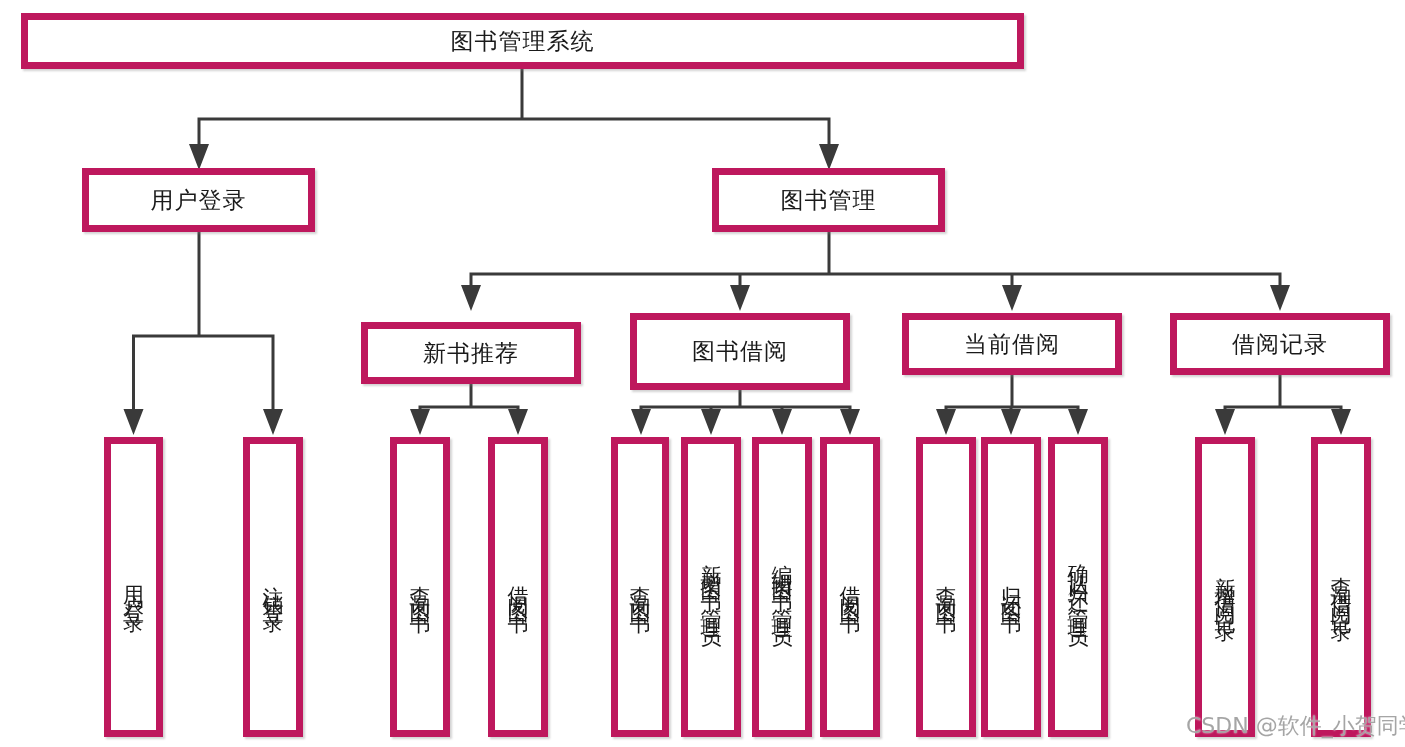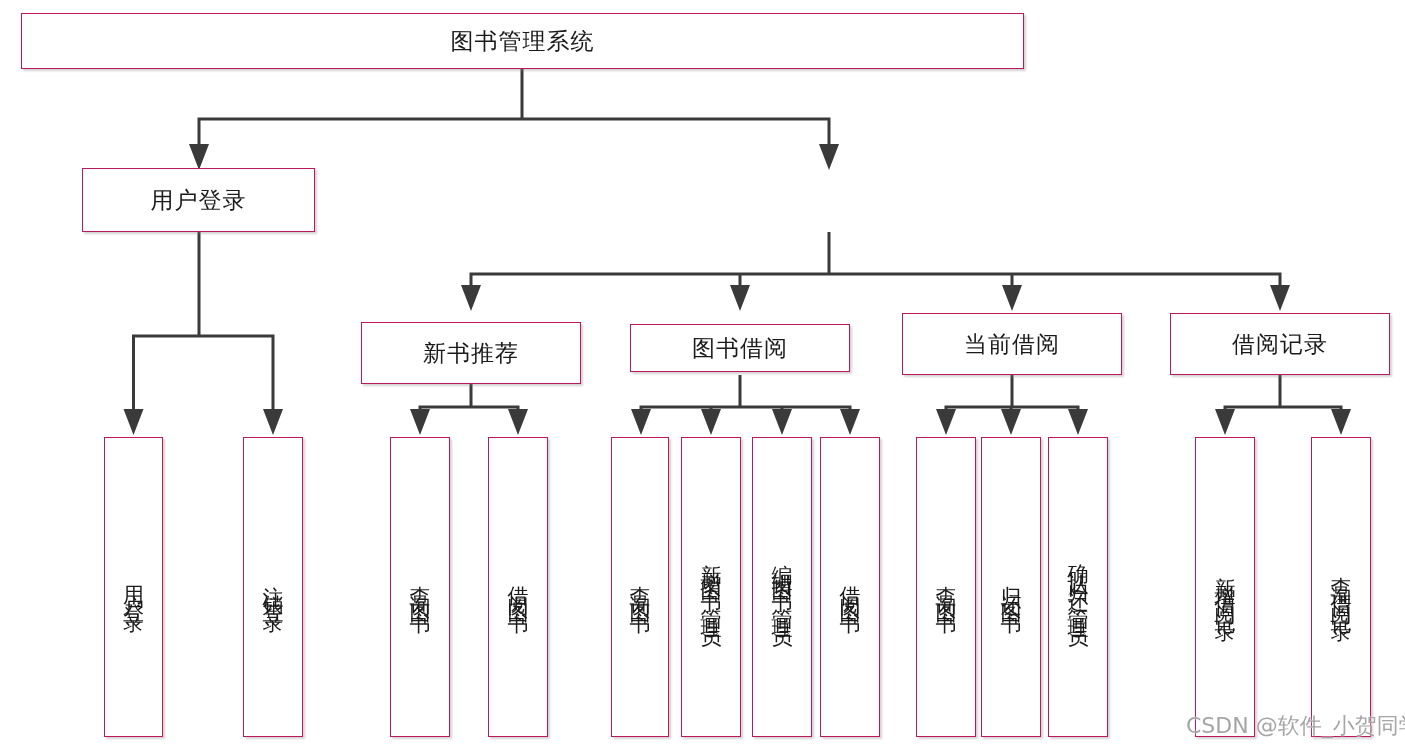--- a/index.html
+++ b/index.html
@@ -14,21 +14,21 @@
   .connectors {
     position: absolute;
     left: 0; top: 0;
     width: 1405px; height: 747px;
     z-index: 1;
   }
   .node {
     position: absolute;
     box-sizing: border-box;
     background: #ffffff;
-    border: 1px solid #be185d;
+    border: 7px solid #be185d;
     box-shadow: 2px 2px 2px rgba(130,130,130,0.35);
     display: flex;
     align-items: center;
     justify-content: center;
     z-index: 2;
     color: #1a1a1a;
     text-align: right;
   }
   .hbox { font-size: 23px; letter-spacing: 1px; white-space: nowrap; }
   .vbox span {
@@ -85,23 +85,24 @@
         M1001,409 L1021,409 L1011,435 Z
         M1068,409 L1088,409 L1078,435 Z
         M1215,409 L1235,409 L1225,435 Z
         M1331,409 L1351,409 L1341,435 Z"></path>
     </g>
   </svg>
 
   <div class="node hbox" style="left:21px;top:13px;width:1003px;height:56px;">图书管理系统</div>
 
   <div class="node hbox" style="left:82px;top:168px;width:233px;height:64px;">用户登录</div>
+  <div class="node hbox" style="left:712px;top:168px;width:233px;height:64px;">图书管理</div>
 
   <div class="node hbox" style="left:361px;top:313px;width:220px;height:62px;margin-top:9px;">新书推荐</div>
-  <div class="node hbox" style="left:630px;top:324px;width:220px;height:48px;">图书借阅</div>
+  <div class="node hbox" style="left:630px;top:313px;width:220px;height:77px;">图书借阅</div>
   <div class="node hbox" style="left:1170px;top:313px;width:220px;height:62px;">借阅记录</div>
   <div class="node hbox" style="left:902px;top:313px;width:220px;height:62px;">当前借阅</div>
 
   <div class="node vbox" style="left:104px;top:437px;width:59px;height:300px;">
     <span>用户登录</span>
   </div>
   <div class="node vbox" style="left:243px;top:437px;width:60px;height:300px;">
     <span>注销登录</span>
   </div>
 

